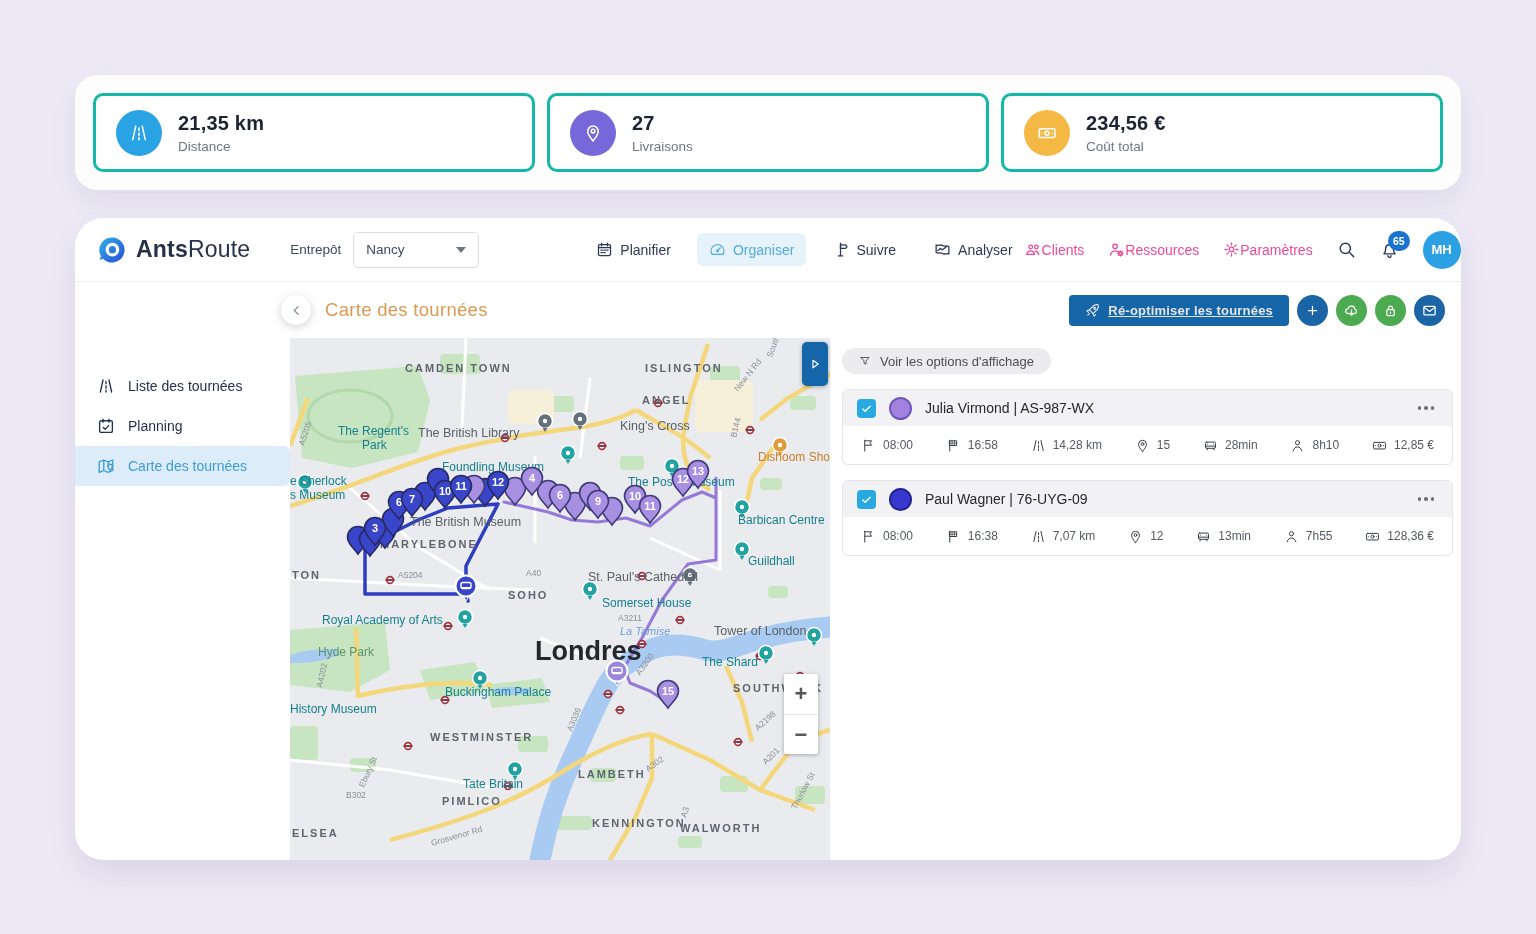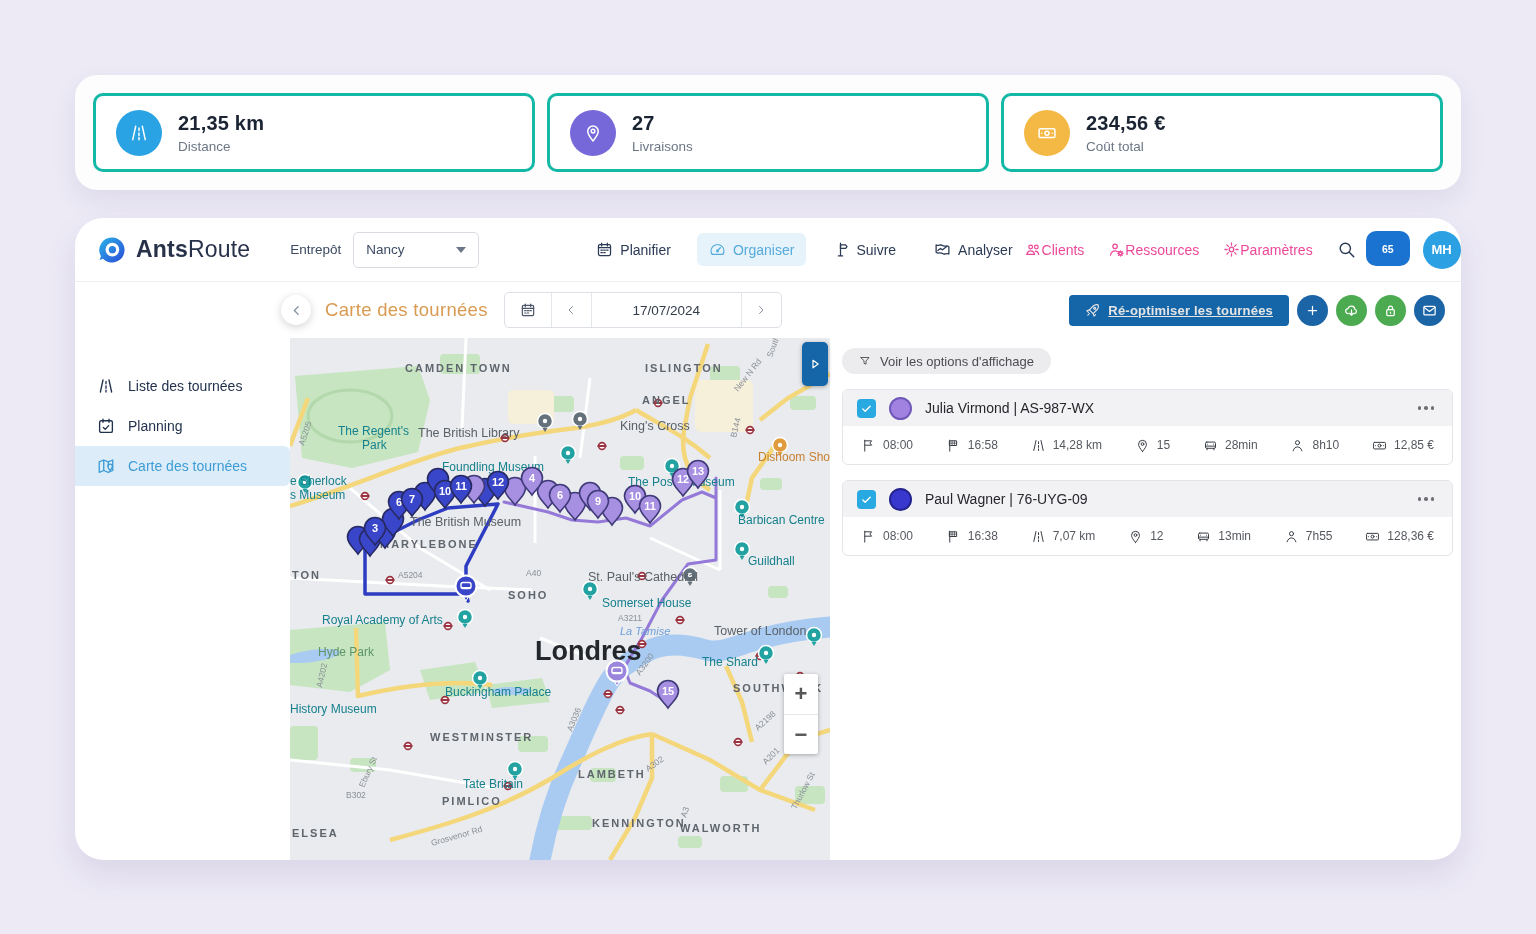--- a/index.html
+++ b/index.html
@@ -56,22 +56,22 @@
     padding:8px 12px; border-radius:6px; cursor:pointer;
   }
   .nav-item .ic { width:17px; height:17px; }
   .nav-item.active { background:#e6f3fb; color:#55abdd; }
   .header-right { margin-left:auto; display:flex; align-items:center; gap:24px; }
   .menu-item { display:flex; align-items:center; font-size:14px; font-weight:500; color:#ec4899; cursor:pointer; }
   .menu-item .ic { width:17px; height:17px; }
   .icon-btn { color:#2b3a55; cursor:pointer; position:relative; display:flex; }
   .icon-btn .ic { width:19px; height:19px; }
   .badge {
-    position:absolute; top:-9px; right:-11px; min-width:20px; height:35px; border-radius:10px;
-    background:#1a73d1; color:#fff; font-size:10.5px; font-weight:700; display:flex; align-items:center; justify-content:center; padding:0 16px;
+    position:absolute; top:-9px; right:-11px; min-width:20px; height:20px; border-radius:10px;
+    background:#1a73d1; color:#fff; font-size:10.5px; font-weight:700; display:flex; align-items:center; justify-content:center; padding:0 5px;
   }
   .avatar {
     width:38px; height:38px; border-radius:50%; background:#2ba0e3; color:#fff; font-size:13px; font-weight:700;
     display:flex; align-items:center; justify-content:center; cursor:pointer;
   }
 
   
   .toolbar { height:56px; display:flex; align-items:center; padding:0 16px 0 250px; position:relative; }
   .back-circle {
     position:absolute; left:206px; top:13px; width:30px; height:30px; border-radius:50%;
@@ -400,38 +400,20 @@
     </div>
   </header>
 
   <div class="toolbar">
     <div class="back-circle">
         <svg class="ic">
           <use href="#i-chev-left"></use>
         </svg>
       </div>
     <span class="page-title">Carte des tournées</span>
-    <div class="date-group">
-      <div class="date-cell date-cal">
-          <svg class="ic">
-            <use href="#i-calendar"></use>
-          </svg>
-        </div>
-      <div class="date-cell date-prev">
-          <svg class="ic" style="width:12px;height:12px">
-            <use href="#i-chev-left"></use>
-          </svg>
-        </div>
-      <div class="date-cell date-value">17/07/2024</div>
-      <div class="date-cell date-next">
-          <svg class="ic" style="width:12px;height:12px">
-            <use href="#i-chev-right"></use>
-          </svg>
-        </div>
-    </div>
     <div class="toolbar-right">
       <button class="optimize-btn">
         <svg class="ic">
             <use href="#i-rocket"></use>
           </svg>
         <span>Ré-optimiser les tournées</span>
       </button>
       <button class="circle-btn blue">
           <svg class="ic">
             <use href="#i-plus"></use>

